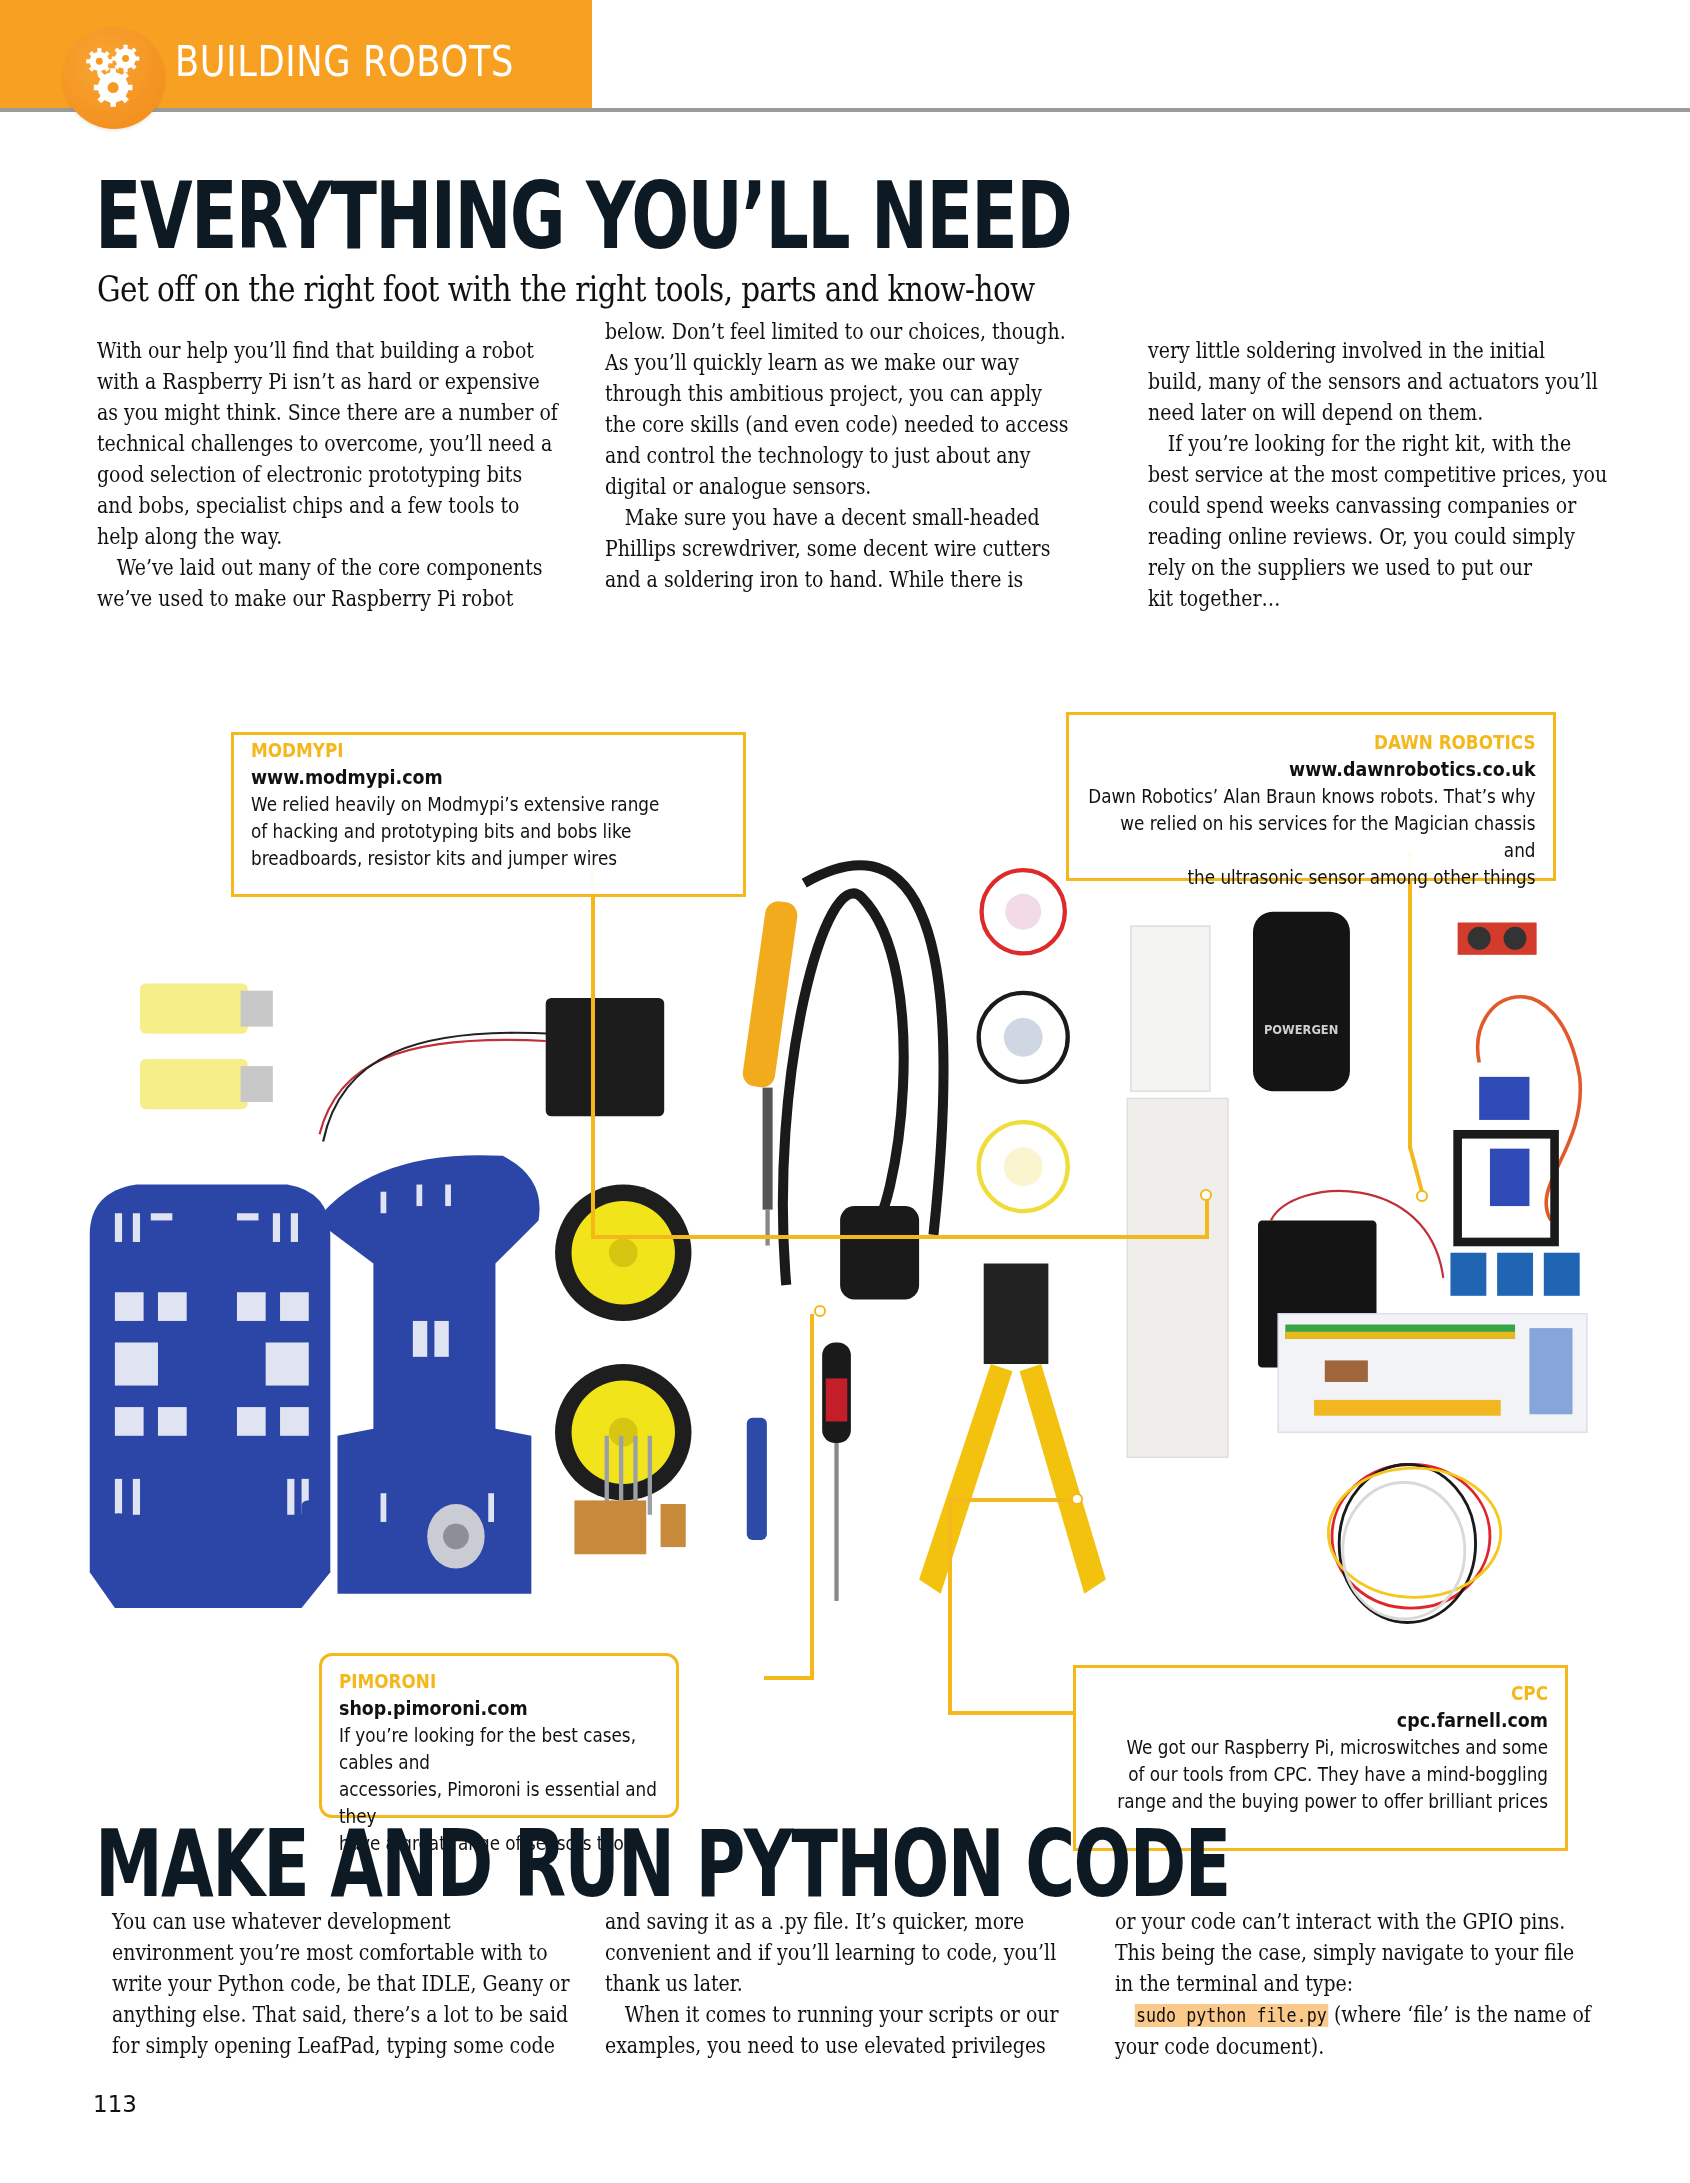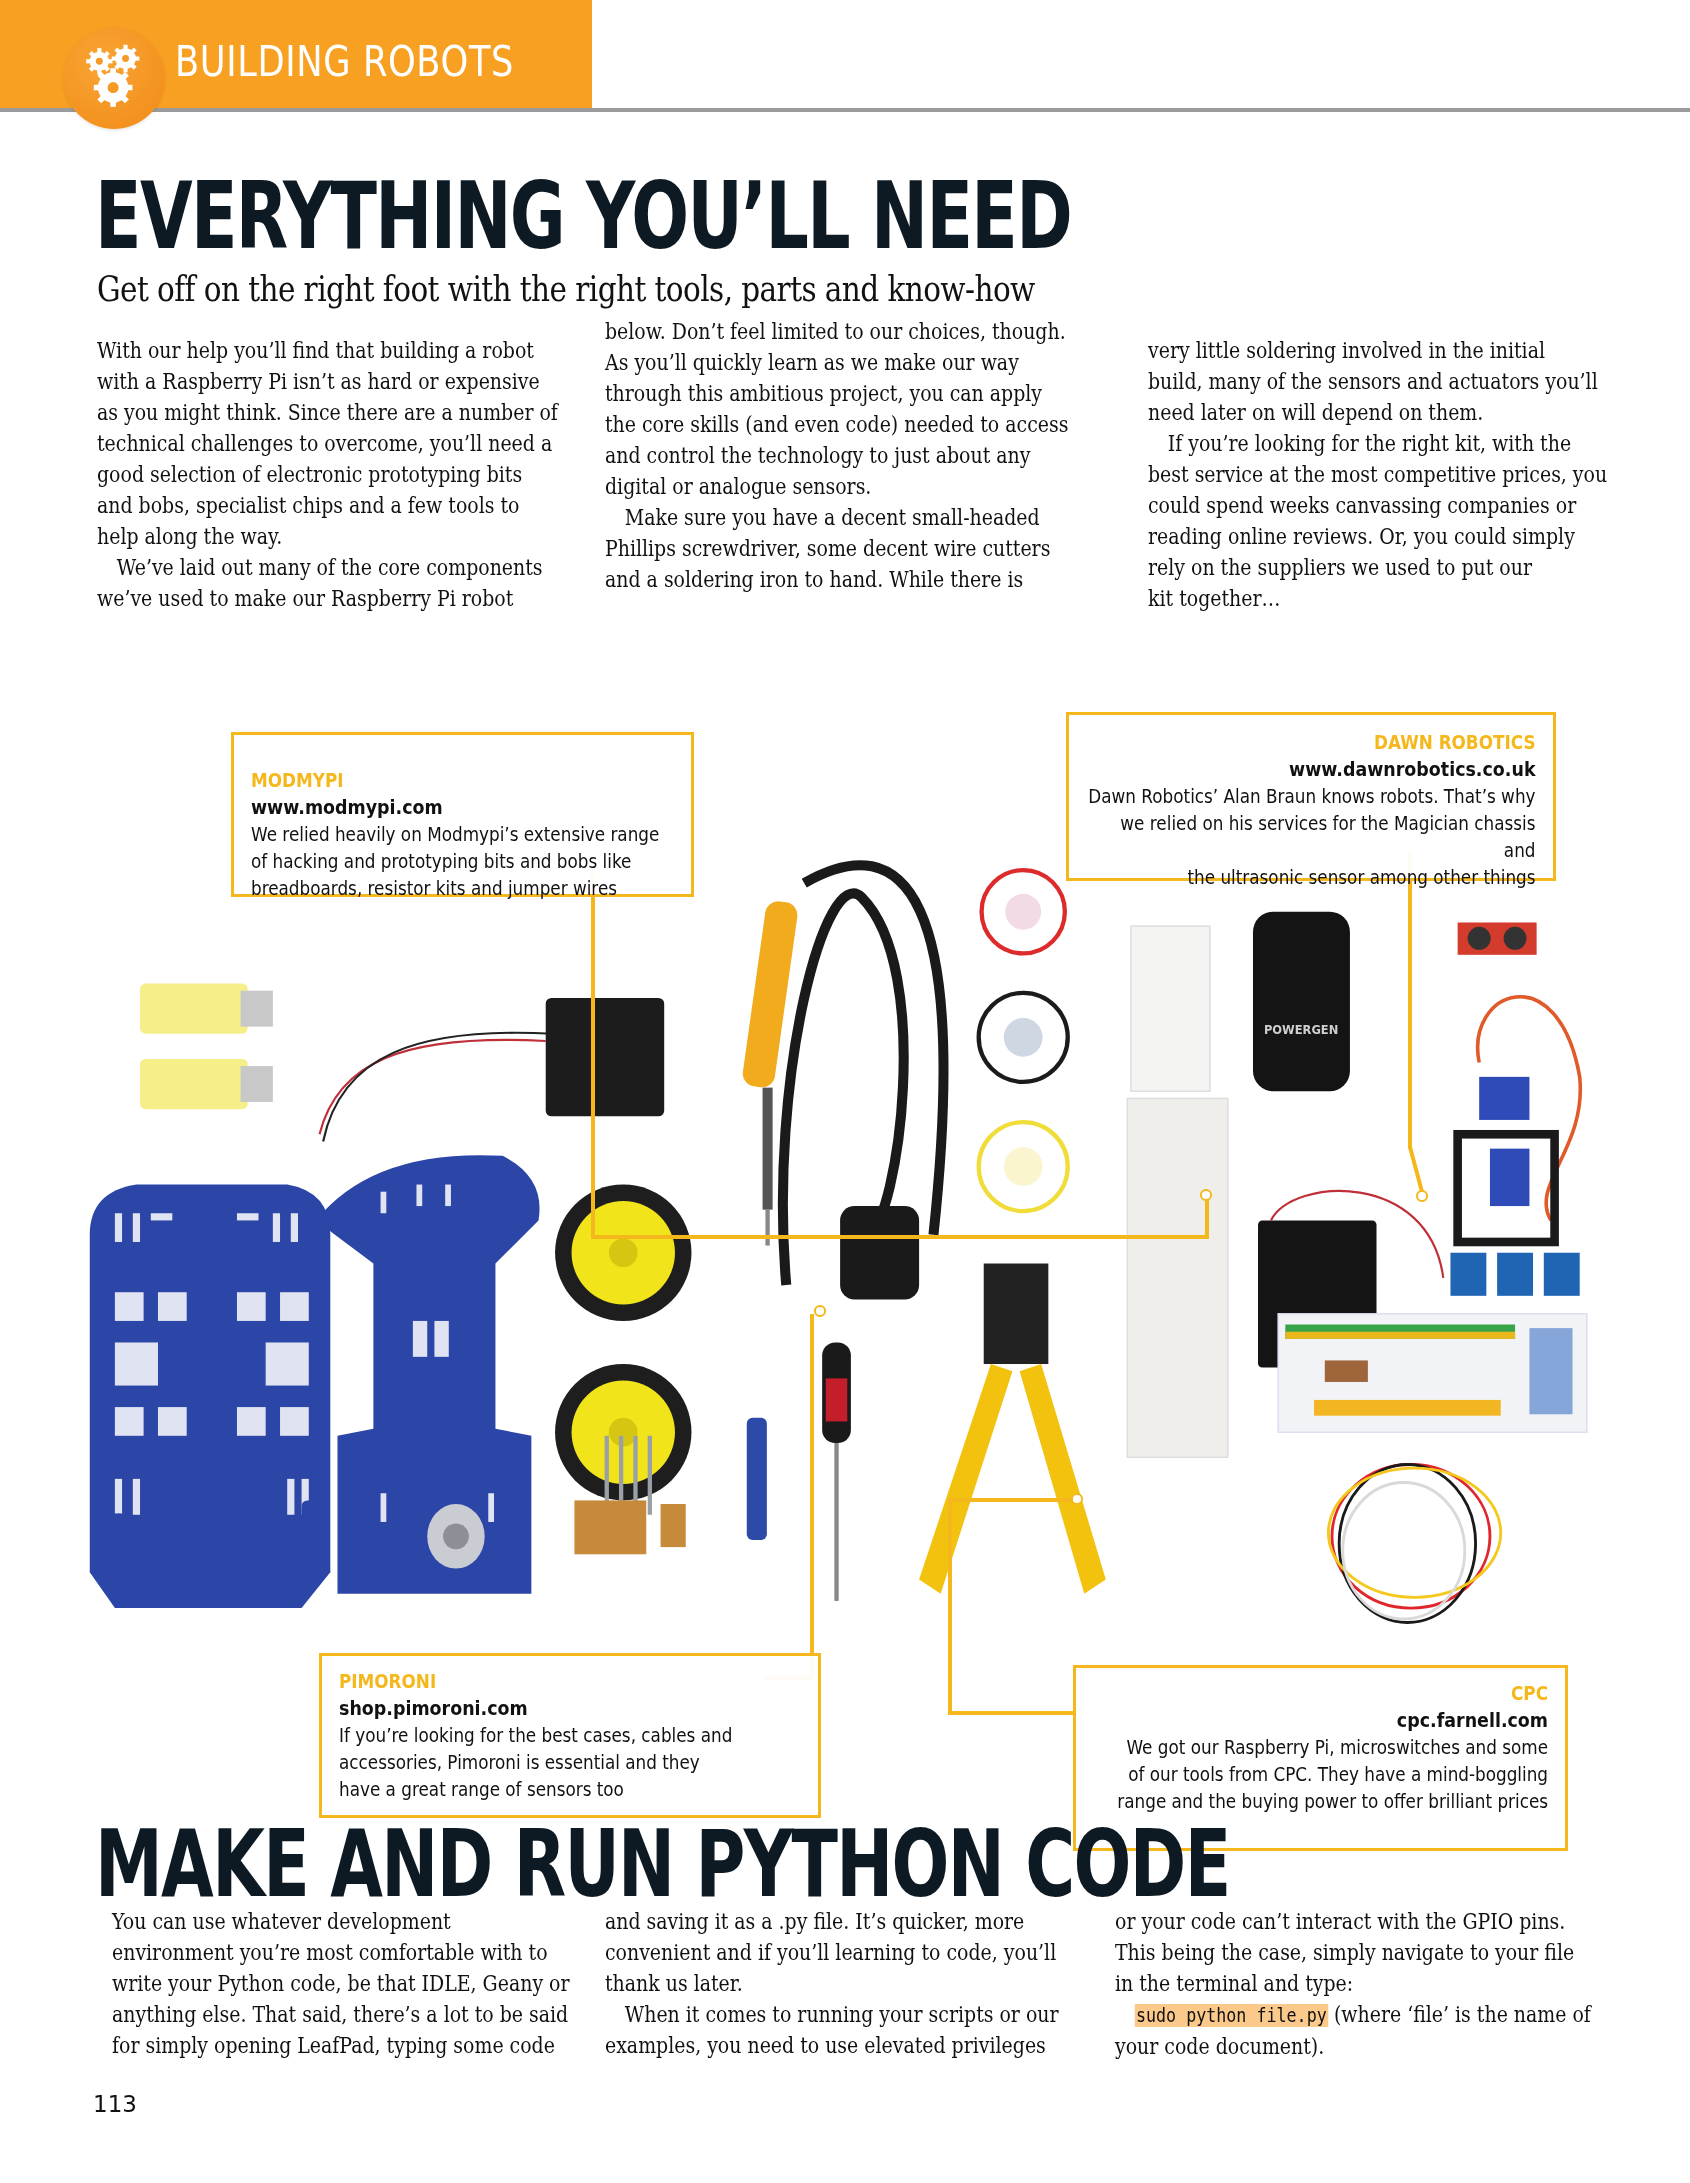--- a/index.html
+++ b/index.html
@@ -291,21 +291,21 @@
 
 <div class="abs callout-line" style="left:810px; top:1314px; width:3.6px; height:366px;"></div>
 <div class="abs callout-line" style="left:764px; top:1676px; width:50px; height:3.6px;"></div>
 <div class="abs dot" style="left:814px; top:1305px;"></div>
 
 <div class="abs callout-line" style="left:948px; top:1498px; width:126px; height:3.6px;"></div>
 <div class="abs callout-line" style="left:948px; top:1498px; width:3.6px; height:215px;"></div>
 <div class="abs callout-line" style="left:948px; top:1711px; width:129px; height:3.6px;"></div>
 <div class="abs dot" style="left:1071px; top:1493px;"></div>
 
-<div class="abs callout" style="left:231px; top:704px; width:463px; height:165px; padding:32px 17px;">
+<div class="abs callout" style="left:231px; top:704px; width:515px; height:165px; padding:2px 17px;">
   <div class="inner">
     <div class="name">MODMYPI</div>
     <div class="url">www.modmypi.com</div>
     <div class="desc">
       <div>We relied heavily on Modmypi’s extensive range</div>
       <div>of hacking and prototyping bits and bobs like</div>
       <div>breadboards, resistor kits and jumper wires</div>
     </div>
   </div>
 </div>
@@ -315,21 +315,21 @@
     <div class="name">DAWN ROBOTICS</div>
     <div class="url">www.dawnrobotics.co.uk</div>
     <div class="desc">
       <div>Dawn Robotics’ Alan Braun knows robots. That’s why</div>
       <div>we relied on his services for the Magician chassis and</div>
       <div>the ultrasonic sensor among other things</div>
     </div>
   </div>
 </div>
 
-<div class="abs callout" style="left:319px; top:1625px; width:502px; height:165px; padding:11.5px 17px;">
+<div class="abs callout" style="left:319px; top:1625px; width:360px; height:165px; padding:11.5px 17px;border-radius:13px;">
   <div class="inner">
     <div class="name">PIMORONI</div>
     <div class="url">shop.pimoroni.com</div>
     <div class="desc">
       <div>If you’re looking for the best cases, cables and</div>
       <div>accessories, Pimoroni is essential and they</div>
       <div>have a great range of sensors too</div>
     </div>
   </div>
 </div>

